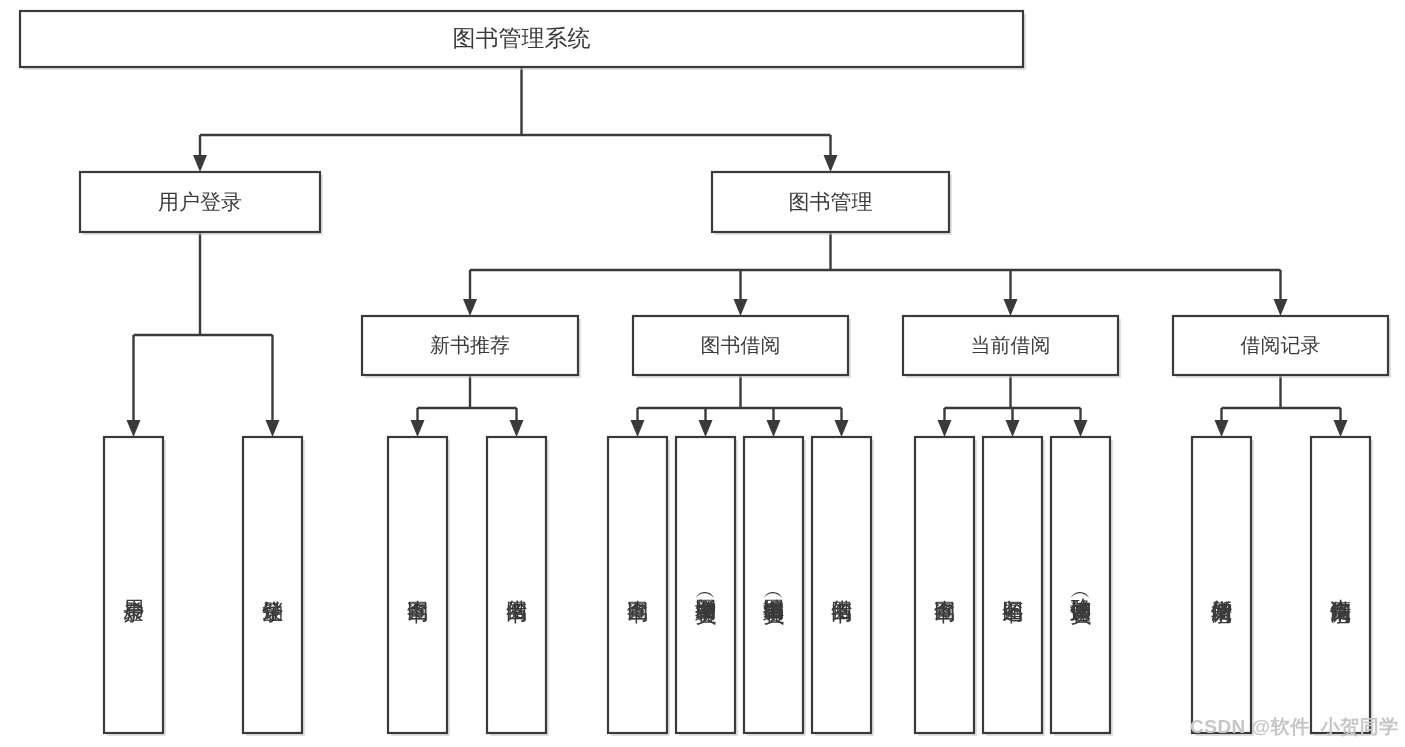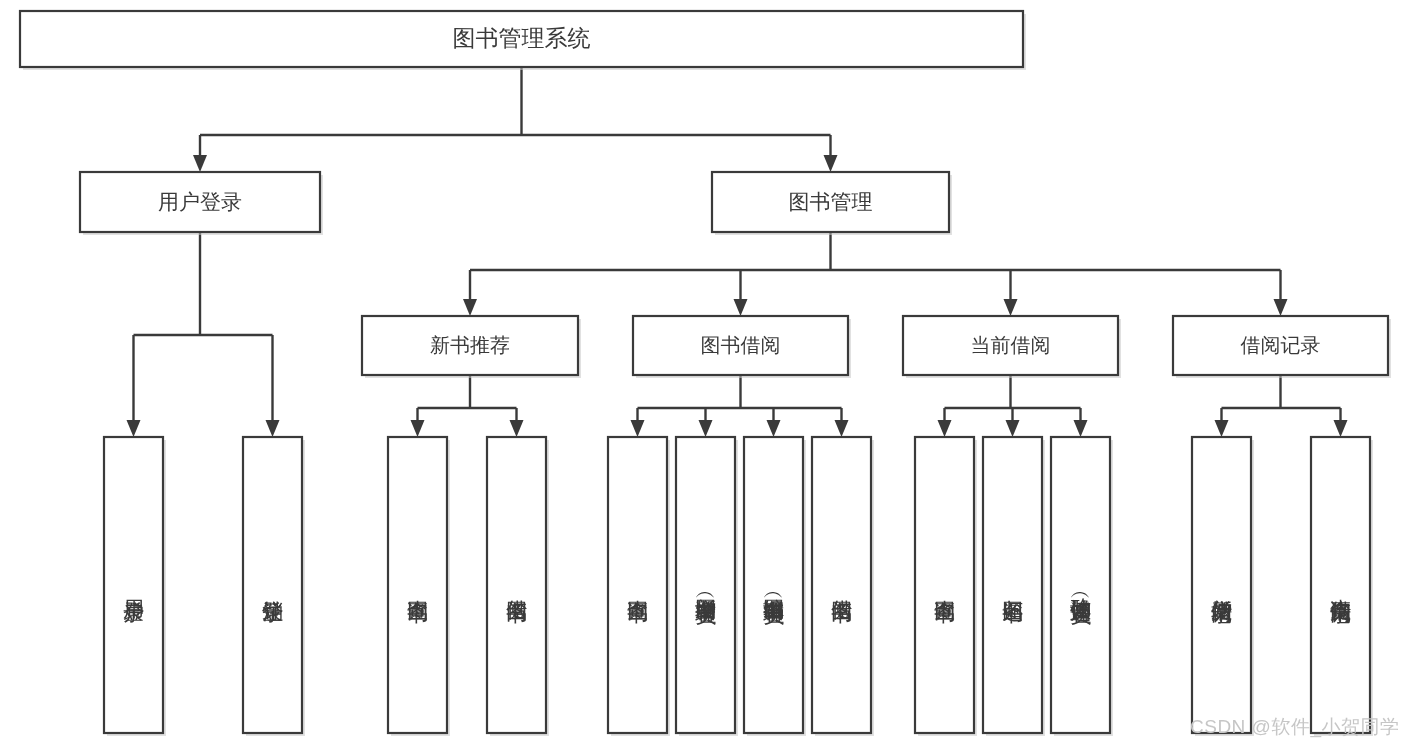--- a/index.html
+++ b/index.html
@@ -237,15 +237,15 @@
         <span class="vlabel-text">确认归还（管理员）</span>
       </div>
       <div class="vlabel-wrap" style="left: 1192px; top: 437px; width: 59px; height: 296px;">
         <span class="vlabel-text">新增借阅记录</span>
       </div>
       <div class="vlabel-wrap" style="left: 1311px; top: 437px; width: 59px; height: 296px;">
         <span class="vlabel-text">查询借阅记录</span>
       </div>
     </div>
 
-  <div class="watermark" style="left: 1190px; top: 714px;">CSDN @软件_小贺同学</div>
+  <div class="watermark" style="left: 1190px; top: 714px; font-weight: bold;">CSDN @软件_小贺同学</div>
 
 </div>
 
 </body></html>

